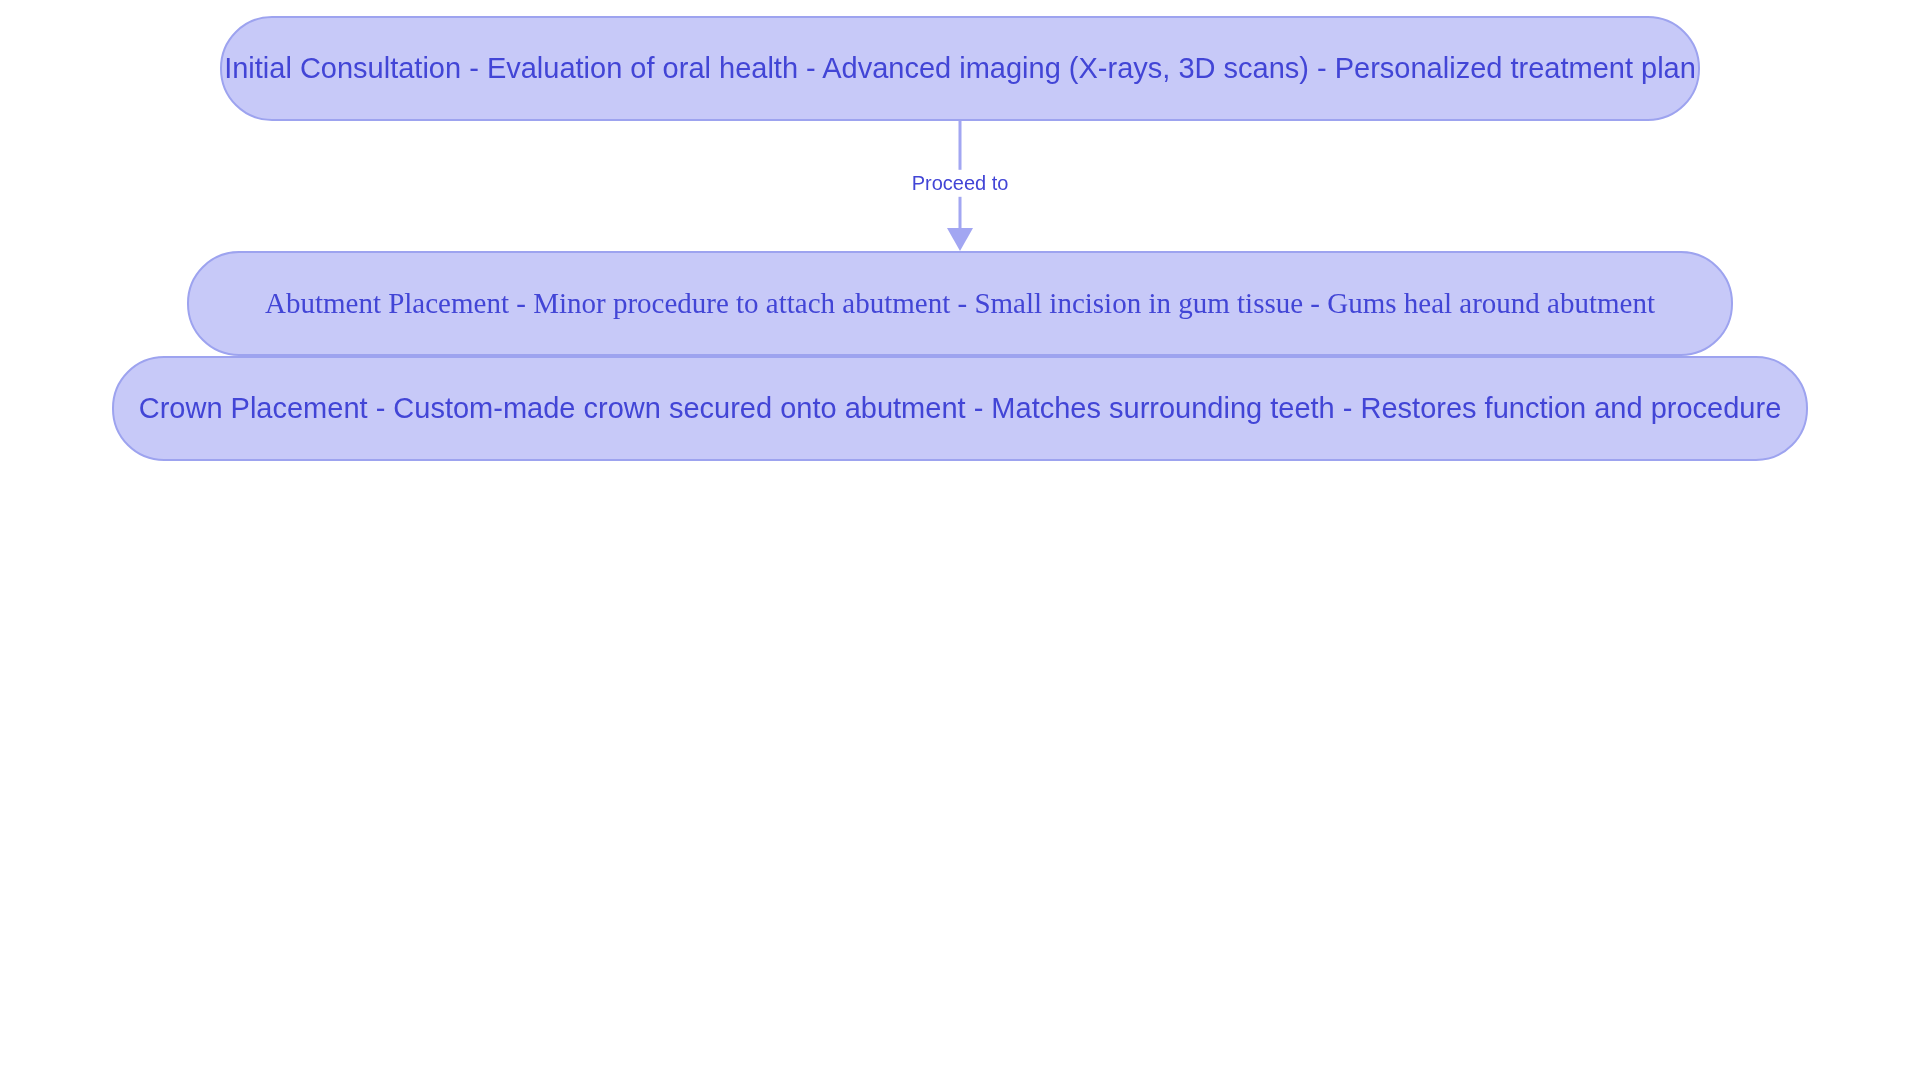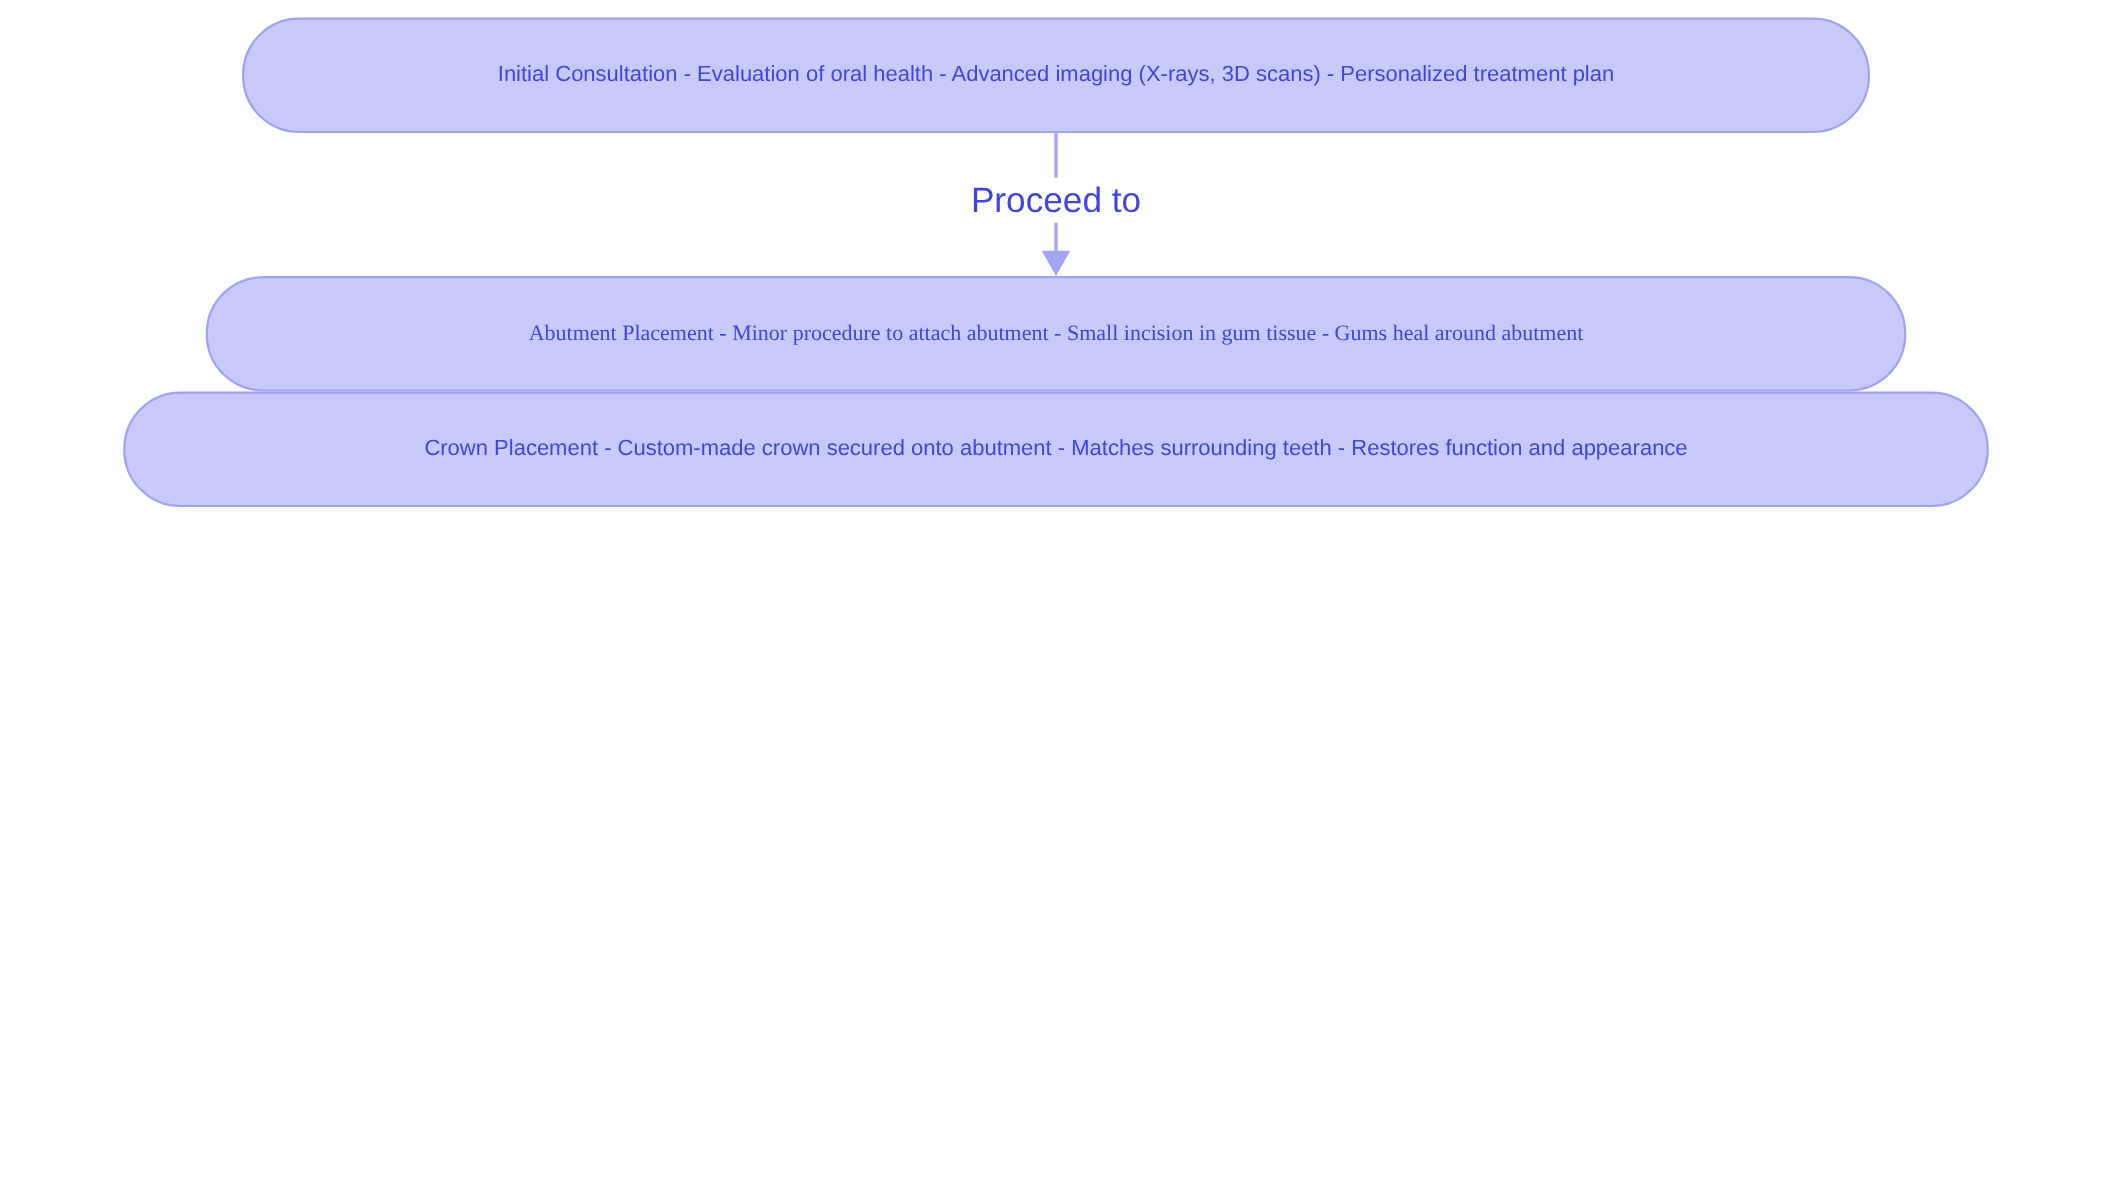--- a/index.html
+++ b/index.html
@@ -34,21 +34,21 @@
   .node{
     height:105px;
     box-sizing:border-box;
     background:var(--node-fill);
     border:2px solid var(--node-border);
     border-radius:52px;
     display:flex;
     align-items:center;
     justify-content:center;
     color:var(--node-text);
-    font-size:20px;
+    font-size:29px;
     white-space:nowrap;
     text-align:center;
   }
   .node-0{width:1480px;}
   .node-1{width:1478px;}
   .node-2{width:1393px;}
   .node-3{width:1546px;font-family:Liberation Serif, serif;}
   .node-4{width:1696px;}
   .connector{
     position:relative;
@@ -76,21 +76,21 @@
     border-top:23px solid var(--arrow);
   }
   .connector .edge-label{
     position:absolute;
     left:50%;
     top:50%;
     transform:translate(-50%,-60%);
     background:var(--bg);
     padding:2px 10px;
     color:var(--label-text);
-    font-size:32px;
+    font-size:20px;
     white-space:nowrap;
   }
 </style>
 </head>
 <body>
 
 <div class="canvas">
   <div class="flow">
 
     <div class="node node-0">Initial Consultation - Evaluation of oral health - Advanced imaging (X-rays, 3D scans) - Personalized treatment plan</div>
@@ -101,16 +101,16 @@
       <div class="arrowhead"></div>
     </div>
 
 
 
 
 
     <div class="node node-3">Abutment Placement - Minor procedure to attach abutment - Small incision in gum tissue - Gums heal around abutment</div>
 
 
-    <div class="node node-4">Crown Placement - Custom-made crown secured onto abutment - Matches surrounding teeth - Restores function and appearance</div>
+    <div class="node node-4">Crown Placement - Custom-made crown secured onto abutment - Matches surrounding teeth - Restores function and procedure</div>
 
   </div>
 </div>
 
 </body></html>

